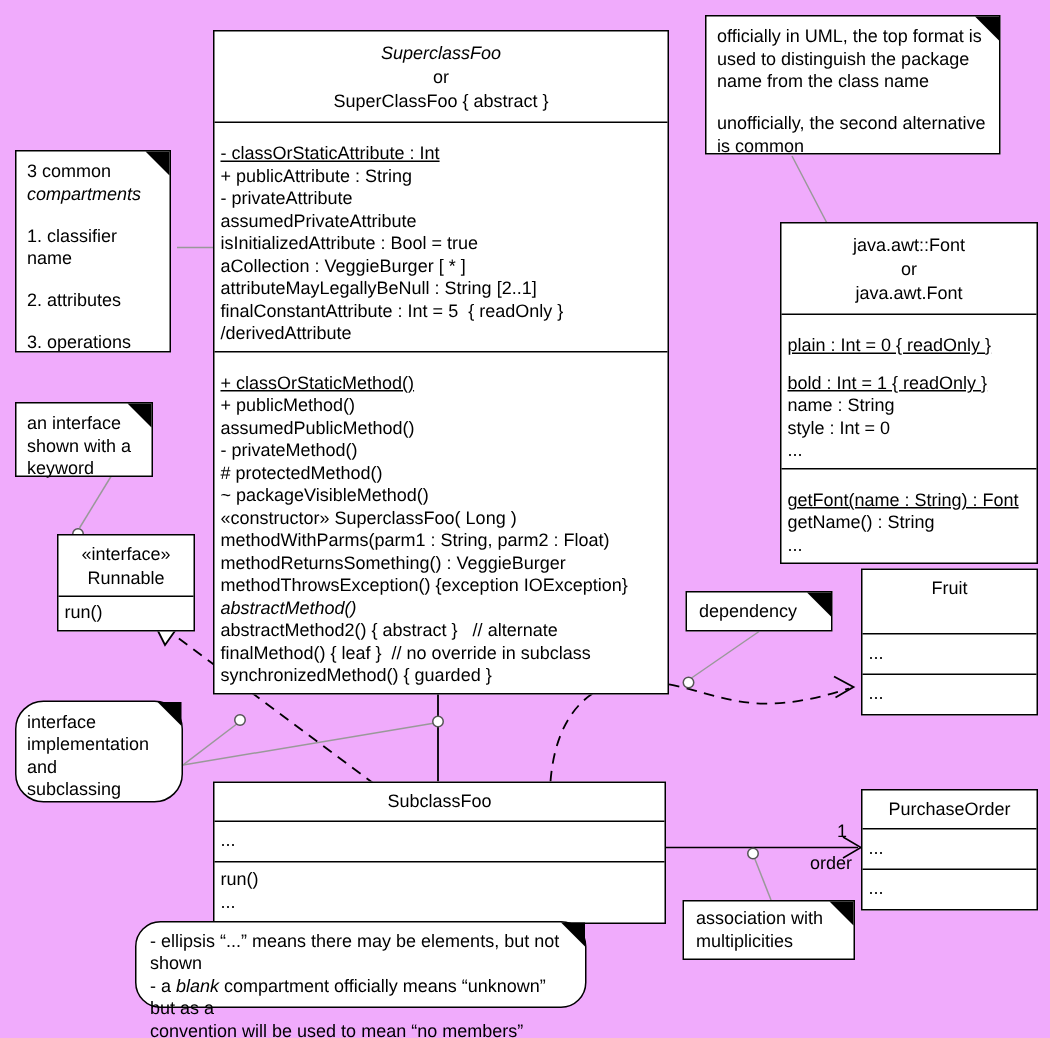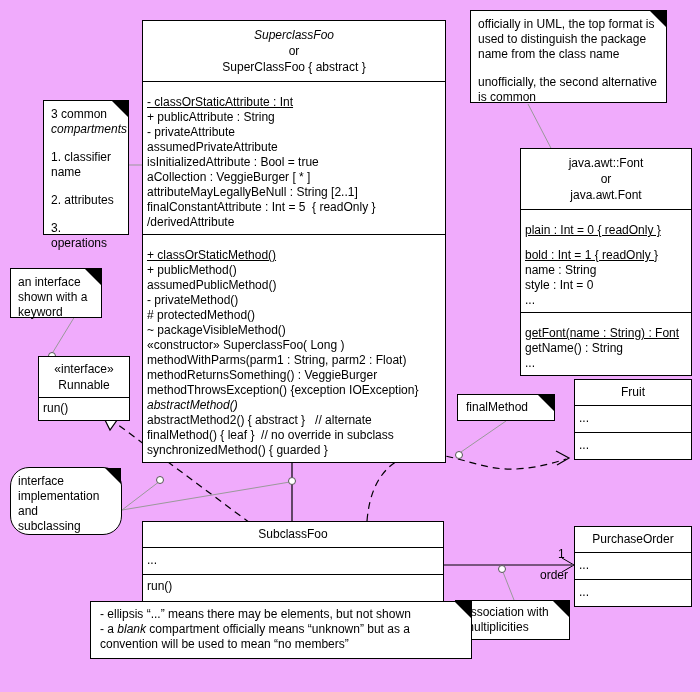--- a/index.html
+++ b/index.html
@@ -231,21 +231,21 @@
     <div class="uml-compartment" style="padding:5px 4px 6px 4px;">
       <span class="member">...</span>
     </div>
     <div class="uml-compartment" style="padding:4px 4px 6px 4px;">
       <span class="member">run()</span>
       <span class="member">...</span>
     </div>
   </div>
 
   <div class="uml-class" style="left:574px; top:379px; width:118px;">
-    <div class="uml-compartment uml-name" style="padding:4px 4px 5px 4px;">
+    <div class="uml-compartment uml-name" style="padding:4px 4px 22px 4px;">
       <span class="line">Fruit</span>
     </div>
     <div class="uml-compartment" style="padding:5px 4px 6px 4px;">
       <span class="member">...</span>
     </div>
     <div class="uml-compartment" style="padding:5px 4px 6px 4px;">
       <span class="member">...</span>
     </div>
   </div>
 
@@ -257,21 +257,21 @@
       <span class="member">...</span>
     </div>
     <div class="uml-compartment" style="padding:5px 4px 6px 4px;">
       <span class="member">...</span>
     </div>
   </div>
 
   <div class="conn-label" style="left:558px; top:547px;">1</div>
   <div class="conn-label" style="left:540px; top:568px;">order</div>
 
-  <div class="note" style="left:10px; top:100px; width:86px; height:135px;margin-left:33px;">
+  <div class="note" style="left:10px; top:100px; width:104px; height:135px;">
     <span class="fold"></span>
     <p>3 common</p>
     <p class="italic">compartments</p>
     <p class="gap">1. classifier name</p>
     <p class="gap">2. attributes</p>
     <p class="gap">3. operations</p>
   </div>
 
   <div class="note" style="left:470px; top:10px; width:197px; height:93px;">
     <span class="fold"></span>
@@ -292,29 +292,29 @@
   <div class="note" style="left:10px; top:467px; width:112px; height:68px;border-radius:19px;">
     <span class="fold"></span>
     <p>interface</p>
     <p>implementation</p>
     <p>and</p>
     <p>subclassing</p>
   </div>
 
   <div class="note" style="left:457px; top:394px; width:98px; height:27px; padding:5px 8px;">
     <span class="fold"></span>
-    <p>finalMethod</p>
+    <p>dependency</p>
   </div>
 
   <div class="note" style="left:455px; top:600px; width:115px; height:40px; padding:4px 8px;">
     <span class="fold"></span>
     <p>association with</p>
     <p>multiplicities</p>
   </div>
 
-  <div class="note" style="left:90px; top:601px; width:382px; height:58px; padding:5px 9px;">
+  <div class="note" style="left:90px; top:614px; width:301px; height:58px; padding:5px 9px;border-radius:17px;">
     <span class="fold"></span>
     <p>- ellipsis “...” means there may be elements, but not shown</p>
     <p><span>- a </span><span class="italic">blank</span><span> compartment officially means “unknown” but as a</span></p>
     <p>convention will be used to mean “no members”</p>
   </div>
 
 </div>
 
 </body></html>

